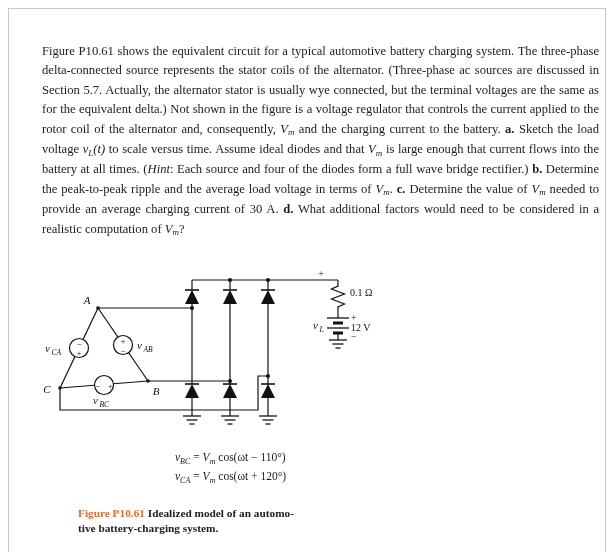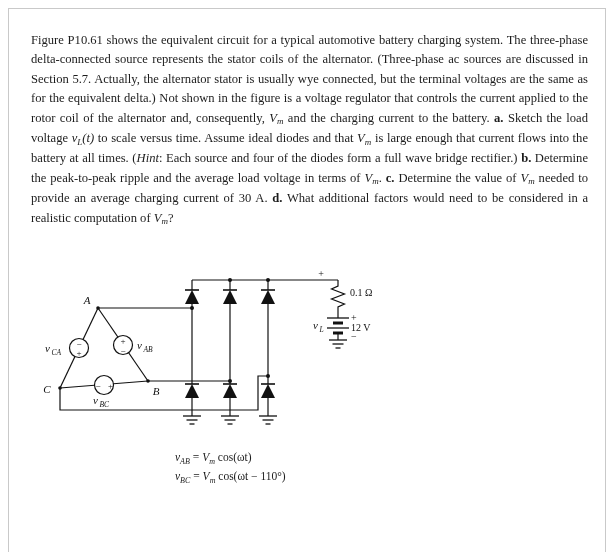--- a/index.html
+++ b/index.html
@@ -1,20 +1,20 @@
 <!DOCTYPE html>
 <html><head>
 <meta charset="utf-8">
 <style>
   html,body{margin:0;padding:0;background:#ffffff;}
   .page{position:relative;width:614px;height:552px;background:#fff;overflow:hidden;
         font-family:"Liberation Serif",serif;color:#1c1c1c;}
   .frame{position:absolute;left:8px;top:8px;width:596px;height:600px;
          border:1px solid #c9c9c9;}
-  .problem{position:absolute;left:30px;top:30px;width:557px;margin:1px;
+  .problem{position:absolute;left:30px;top:30px;width:557px;margin:12px;
            font-size:12.6px;line-height:19.4px;text-align:justify;}
   .si{font-style:italic;}
   .sb{font-weight:bold;}
   .ssub{font-style:italic;font-size:9px;position:relative;top:2.5px;}
   .circuit{position:absolute;left:20px;top:266px;}
   .lbl{font:italic 11px "Liberation Serif",serif;fill:#111;}
   .sub{font:italic 7.5px "Liberation Serif",serif;fill:#111;}
   .sgn{font:9px "Liberation Serif",serif;fill:#111;}
   .sgn2{font:10px "Liberation Serif",serif;fill:#111;}
   .val{font:10px "Liberation Serif",serif;fill:#111;}
@@ -133,17 +133,21 @@
     <text x="301" y="11" text-anchor="middle" class="sgn2">+</text>
     <text x="293" y="63" class="lbl">v</text>
     <text x="299.5" y="66" class="sub">L</text>
     <text x="330" y="30" class="val">0.1 Ω</text>
     <text x="331" y="55" class="sgn2">+</text>
     <text x="331" y="65" class="val">12 V</text>
     <text x="331" y="74" class="sgn2">−</text>
   </svg>
 
   <div class="equations">
-    <div class="eq"><span class="var">v</span><sub>AB</sub><span> = </span><span class="var">V</span><sub>m</sub><span> cos(ωt)</span></div>
     <div class="eq"><span class="var">v</span><sub>BC</sub><span> = </span><span class="var">V</span><sub>m</sub><span> cos(ωt − 110°)</span></div>
+    <div class="eq"><span class="var">v</span><sub>CA</sub><span> = </span><span class="var">V</span><sub>m</sub><span> cos(ωt + 120°)</span></div>
   </div>
 
+  <div class="caption">
+    <span class="cap-label">Figure P10.61</span><span> Idealized model of an automo-</span><br>
+    <span>tive battery-charging system.</span>
+  </div>
 </div>
 
 </body></html>

